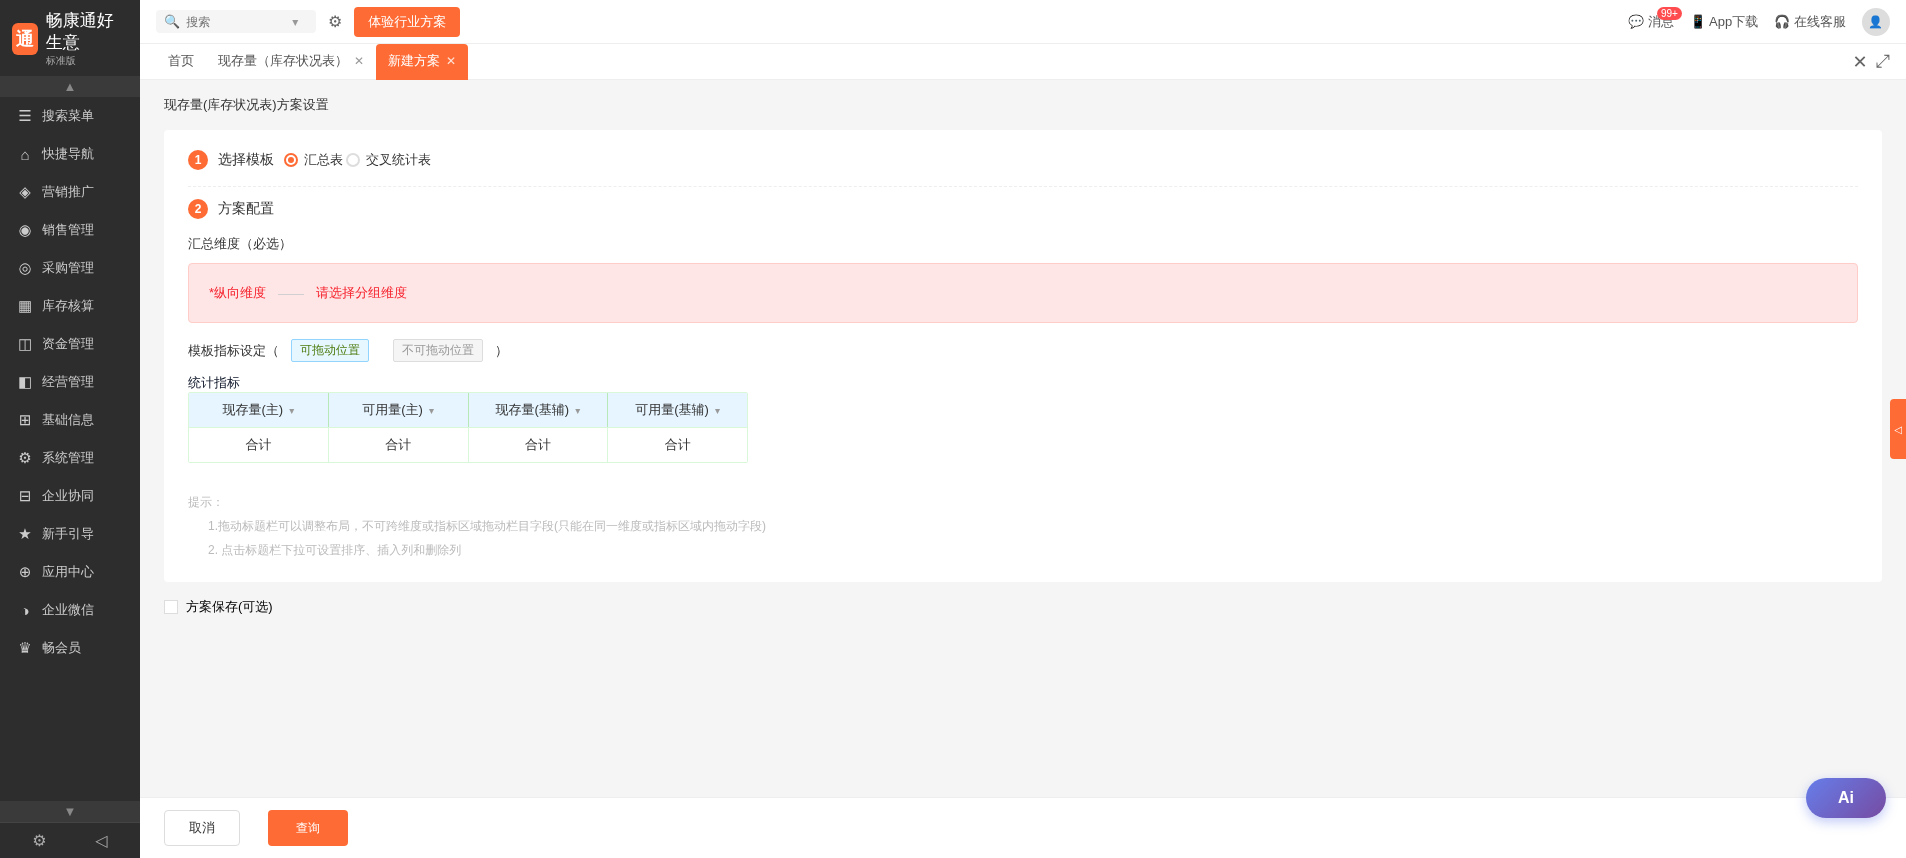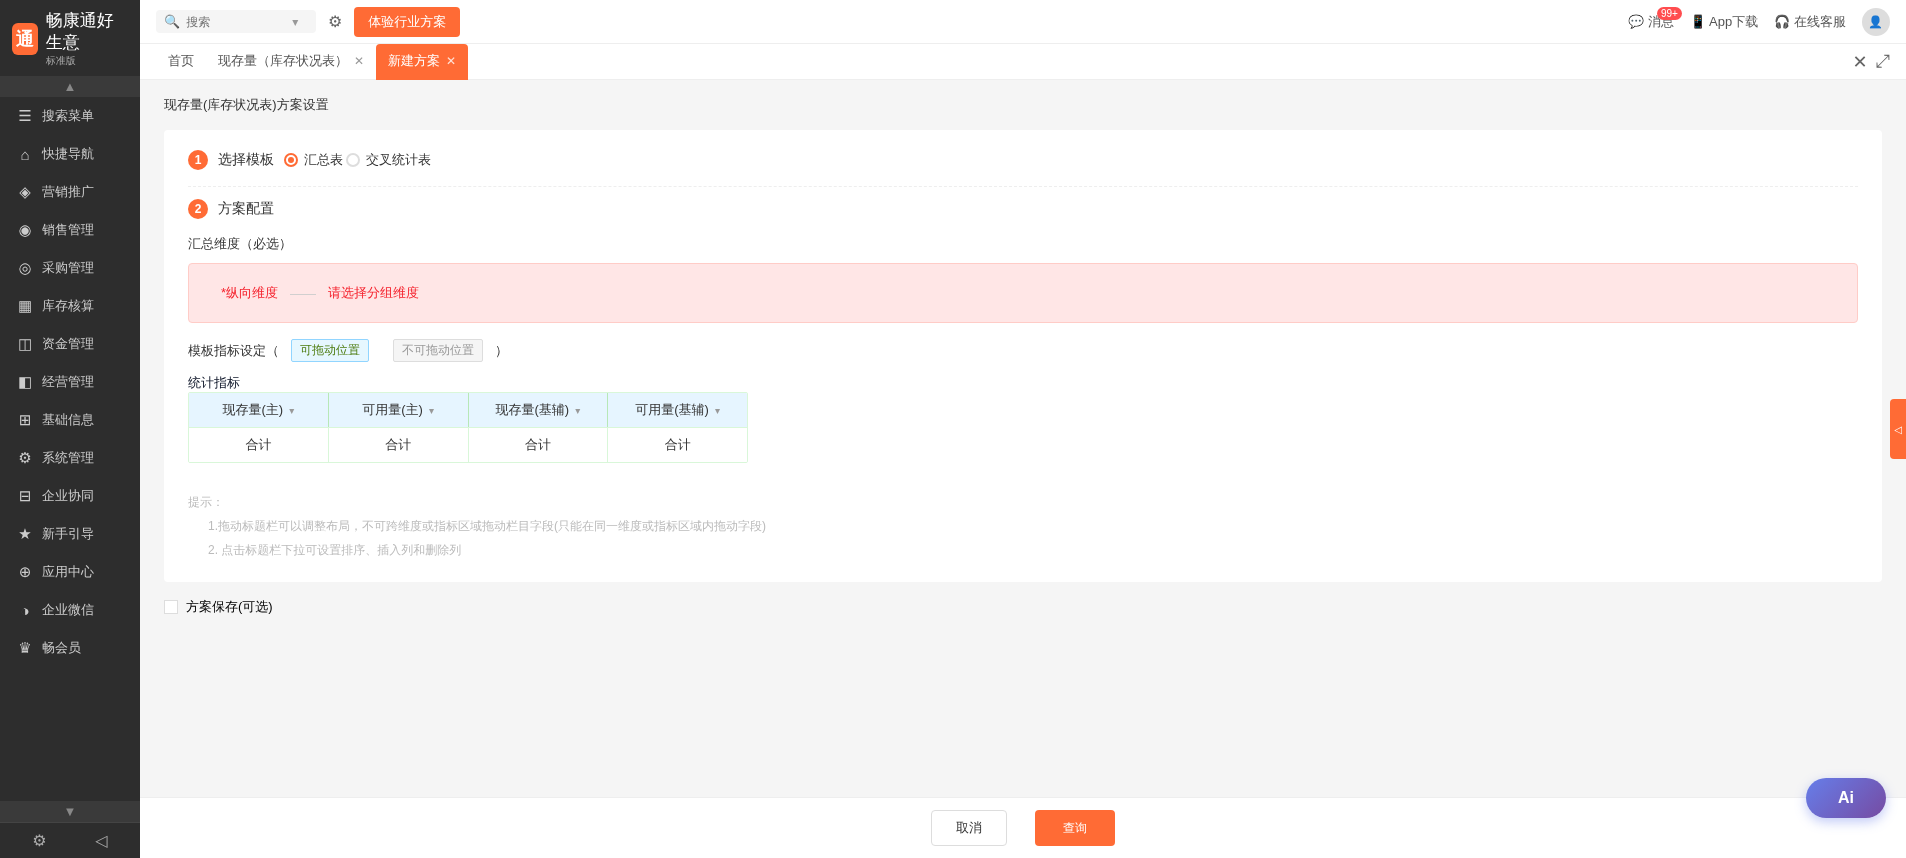--- a/index.html
+++ b/index.html
@@ -288,21 +288,21 @@
     .label-required {
       font-size: 13px;
       color: #333;
       margin-bottom: 10px;
     }
 
     .dimension-box {
       background: #ffe6e6;
       border: 1px solid #ffccc7;
       border-radius: 4px;
-      padding: 20px 32px;
+      padding: 20px 20px;
       margin-bottom: 16px;
     }
     .dimension-row {
       display: flex;
       align-items: center;
       gap: 12px;
       color: #f5222d;
       font-size: 13px;
     }
     .dimension-label { color: #f5222d; }
@@ -411,21 +411,21 @@
       justify-content: center;
       cursor: pointer;
     }
 
     
     .bottom-bar {
       background: #fff;
       border-top: 1px solid #eee;
       padding: 12px 24px;
       display: flex;
-      justify-content: center;
+      justify-content: flex-start;
       gap: 28px;
       flex-shrink: 0;
     }
     .btn-cancel {
       background: #fff;
       border: 1px solid #ddd;
       border-radius: 4px;
       padding: 8px 24px;
       cursor: pointer;
       font-size: 13px;

